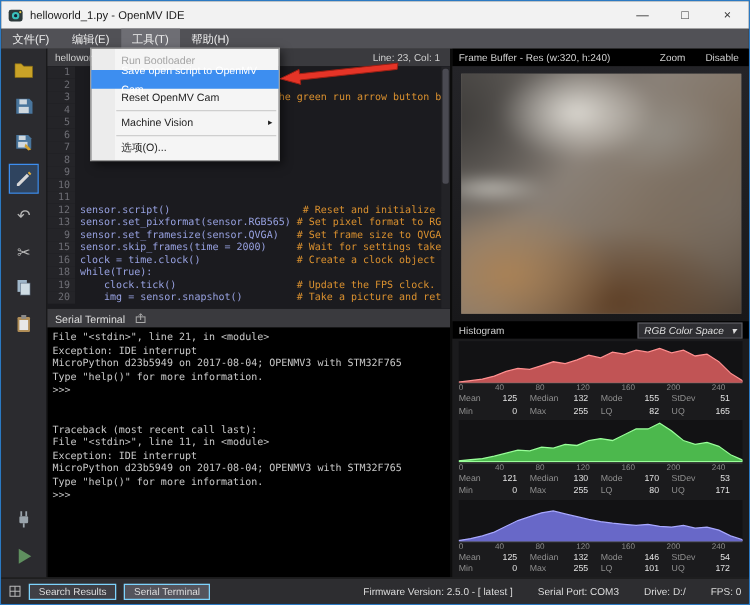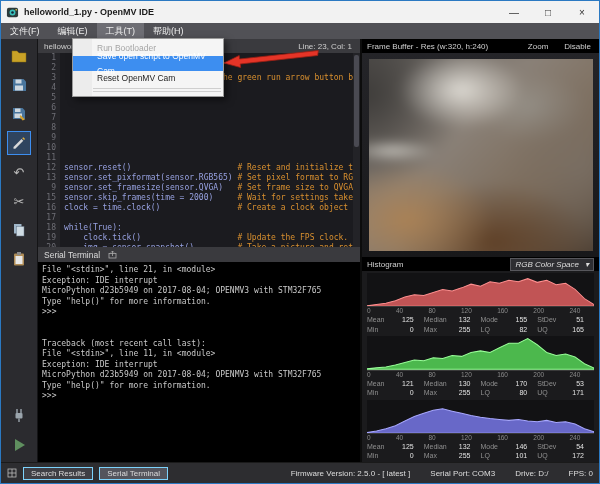--- a/index.html
+++ b/index.html
@@ -1,21 +1,21 @@
 <!DOCTYPE html>
 <html><head>
 <meta charset="utf-8">
 <style>
   html,body{margin:0;padding:0;background:#111;}
   body{width:600px;height:484px;overflow:hidden;font-family:"Liberation Sans",sans-serif;-webkit-font-smoothing:antialiased;}
   .window{position:relative;width:600px;height:484px;box-sizing:border-box;border:1px solid #2b79c2;display:flex;flex-direction:column;background:#1e1e1e;}
   
   .titlebar{height:22px;background:#f2f2f2;display:flex;align-items:center;padding-left:5px;font-size:9px;color:#1a1a1a;flex:none;}
   .appicon{width:13px;height:13px;margin-right:5px;flex:none;}
-  .titletext{flex:1;font-weight:bold;}
+  .titletext{flex:1;}
   .wctl{width:34px;height:22px;display:flex;align-items:center;justify-content:center;font-size:10px;color:#333;}
   
   .menubar{height:16px;background:#515156;display:flex;align-items:flex-end;font-size:9px;color:#eee;flex:none;}
   .mitem{padding:0 9px;line-height:16px;}
   .mitem.open{background:#6e6e74;}
   
   .main{flex:1;display:flex;min-height:0;}
   .ltoolbar{width:36px;background:#2b2b2f;border-right:1px solid #141416;display:flex;flex-direction:column;align-items:center;padding-top:6px;gap:7px;flex:none;}
   .tool{width:22px;height:22px;display:flex;align-items:center;justify-content:center;}
   .tool.selected{background:rgba(61,142,240,.25);outline:1px solid #3d8ef0;}
@@ -214,41 +214,37 @@
             <div class="cl">
               <span class="ln">10</span>
               <span class="ctext"></span>
             </div>
             <div class="cl">
               <span class="ln">11</span>
               <span class="ctext"></span>
             </div>
             <div class="cl">
               <span class="ln">12</span>
-              <span class="ctext"><span class="py">sensor.reset()                      </span><span class="cmt"># Reset and initialize the sen</span></span>
+              <span class="ctext"><span class="py">sensor.script()                      </span><span class="cmt"># Reset and initialize the sen</span></span>
             </div>
             <div class="cl">
               <span class="ln">13</span>
               <span class="ctext"><span class="py">sensor.set_pixformat(sensor.RGB565) </span><span class="cmt"># Set pixel format to RGB565 </span></span>
             </div>
             <div class="cl">
               <span class="ln">9</span>
               <span class="ctext"><span class="py">sensor.set_framesize(sensor.QVGA)   </span><span class="cmt"># Set frame size to QVGA (320x</span></span>
             </div>
             <div class="cl">
               <span class="ln">15</span>
               <span class="ctext"><span class="py">sensor.skip_frames(time = 2000)     </span><span class="cmt"># Wait for settings take effec</span></span>
             </div>
             <div class="cl">
               <span class="ln">16</span>
               <span class="ctext"><span class="py">clock = time.clock()                </span><span class="cmt"># Create a clock object to tra</span></span>
-            </div>
-            <div class="cl">
-              <span class="ln">17</span>
-              <span class="ctext"></span>
             </div>
             <div class="cl">
               <span class="ln">18</span>
               <span class="ctext"><span class="py">while(True):</span></span>
             </div>
             <div class="cl">
               <span class="ln">19</span>
               <span class="ctext"><span class="py">    clock.tick()                    </span><span class="cmt"># Update the FPS clock.</span></span>
             </div>
             <div class="cl">
@@ -478,20 +474,27 @@
     <div class="pitem disabled">
         <span class="plabel">Run Bootloader</span>
       </div>
     <div class="pitem hl">
         <span class="plabel">Save open script to OpenMV Cam</span>
       </div>
     <div class="pitem">
         <span class="plabel">Reset OpenMV Cam</span>
       </div>
     <div class="psep"></div>
+    <div class="pitem">
+        <span class="plabel">Machine Vision</span>
+        <span class="parrow">▸</span>
+      </div>
     <div class="psep"></div>
+    <div class="pitem">
+        <span class="plabel">选项(O)...</span>
+      </div>
   </div>
 
   <svg class="annotarrow" width="100" height="26">
     <polygon points="2,17 17.2,9.5 17.6,13 96.3,4.5 95.7,9.5 18.2,18 18.6,21.5" fill="#e53427" stroke="#9c1f14" stroke-width="0.8"></polygon>
   </svg>
 
 </div>
 
 </body></html>

